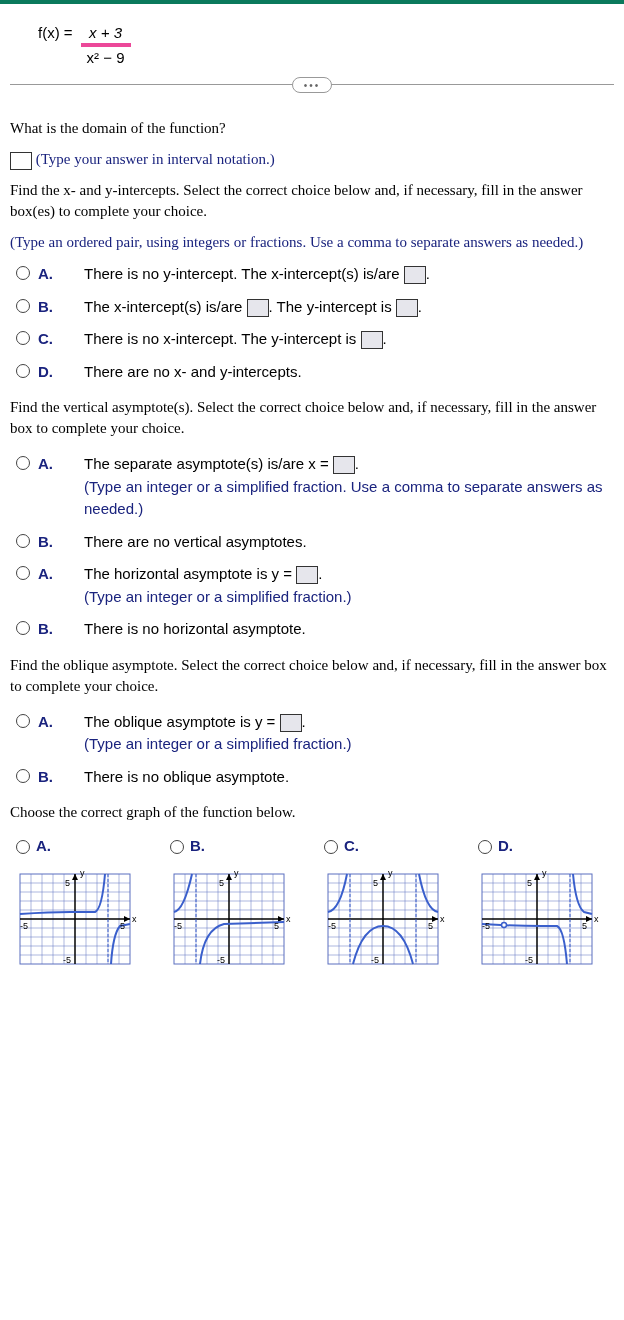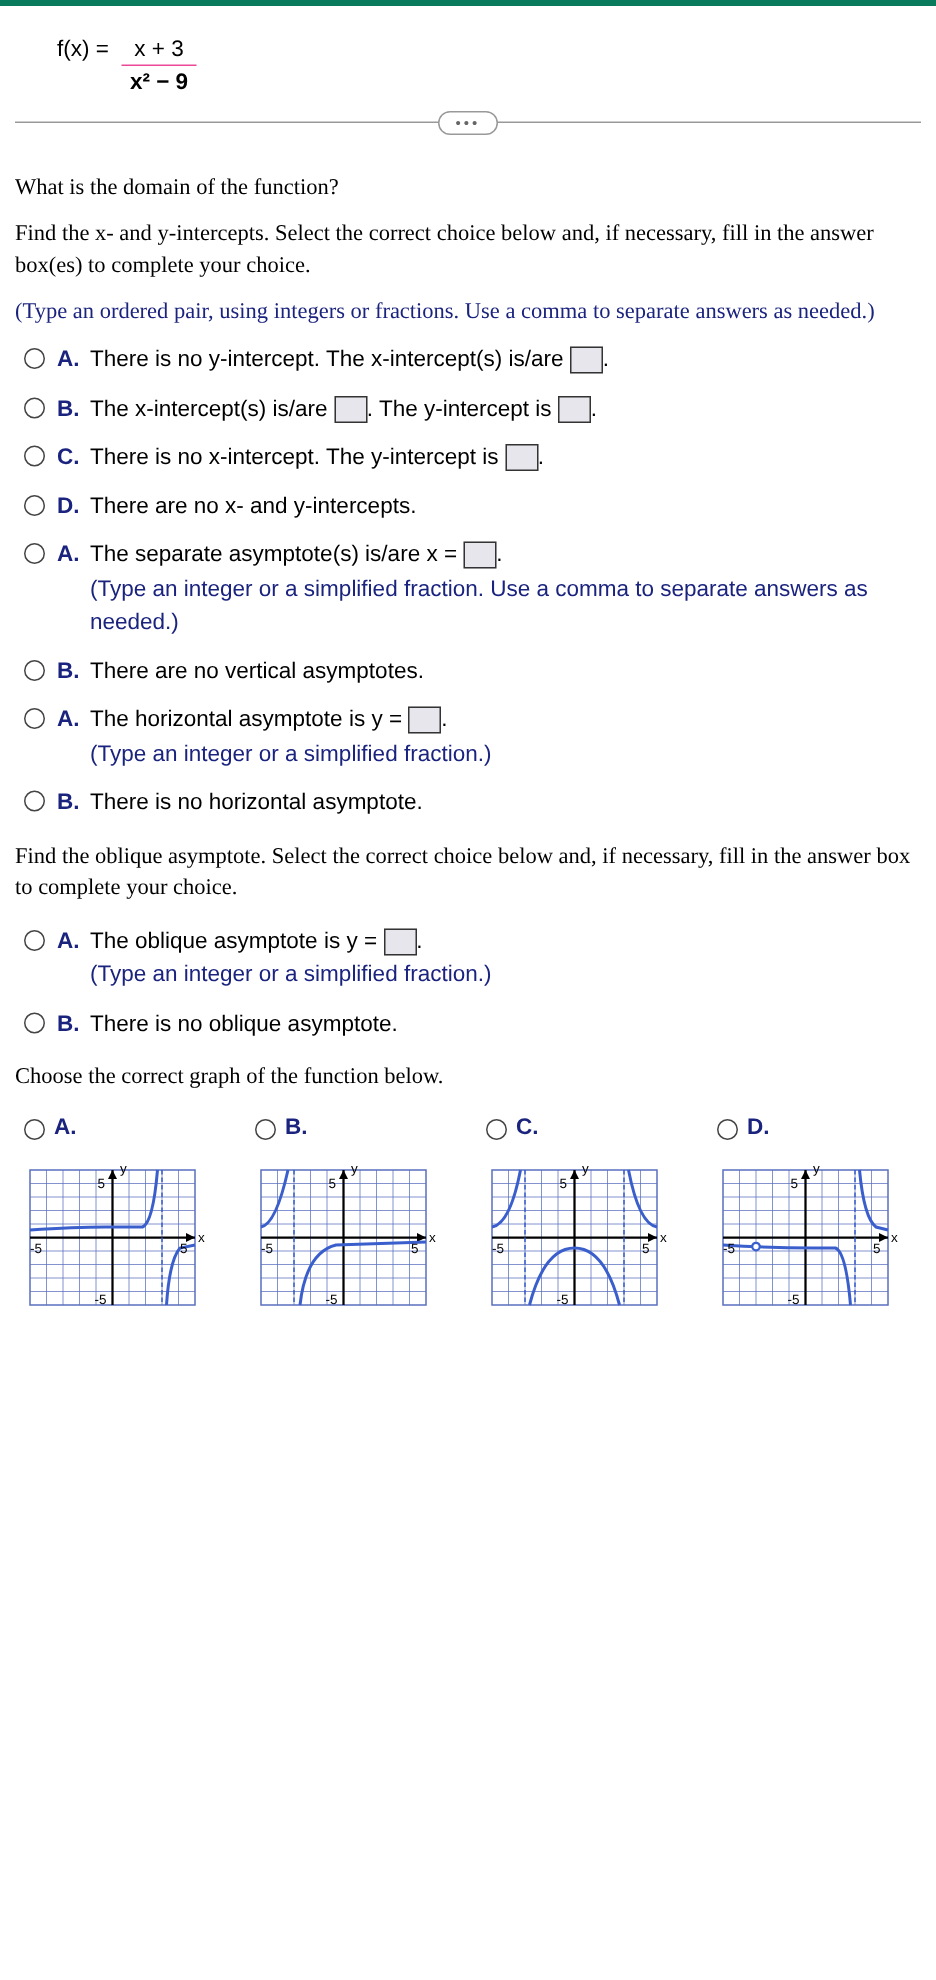--- a/index.html
+++ b/index.html
@@ -3,33 +3,33 @@
 <meta charset="utf-8">
 <style>
 * { box-sizing: border-box; margin: 0; padding: 0; }
 body { font-family: Arial, Helvetica, sans-serif; font-size: 15px; color: #000; background: #fff; width: 624px; }
 .topbar { height: 4px; background: #0a7a5c; }
 .content { padding: 12px 10px 20px; }
 .problem-text { line-height: 1.4; margin-bottom: 14px; }
 .formula { margin: 8px 0 18px 28px; display: flex; align-items: flex-start; }
 .formula .fx { margin-right: 8px; }
 .frac { display: inline-block; text-align: center; vertical-align: middle; }
-.frac .num { display: block; border-bottom: 1px solid #ec4899; padding: 0 6px 2px; }
-.frac .den { display: block; padding: 2px 6px 0; font-weight: bold; }
+.frac .num { display: block; border-bottom: 4px solid #ec4899; padding: 0 6px 2px; font-style: italic; }
+.frac .den { display: block; padding: 2px 6px 0; }
 .hr-wrap { position: relative; height: 16px; border-top: 1px solid #999; margin: 6px 0 18px; }
 .pill { position: absolute; top: -8px; left: 50%; transform: translateX(-50%); background: #fff; border: 1px solid #999; border-radius: 10px; width: 40px; height: 16px; display: flex; align-items: center; justify-content: center; font-size: 10px; color: #666; letter-spacing: 2px; }
 .q-line { margin: 10px 0; line-height: 1.4; font-family: Liberation Serif, serif; }
 .input-box { display: inline-block; width: 22px; height: 18px; border: 1px solid #333; vertical-align: middle; background: #fff; }
 .input-box.gray { background: #e6e6ec; }
 .hint { color: #1a237e; }
 .choices { margin: 8px 0; }
 .choice-row { display: flex; align-items: flex-start; margin: 10px 0; line-height: 1.5; }
 .radio { width: 14px; height: 14px; border: 1px solid #444; border-radius: 50%; margin: 3px 8px 0 6px; flex-shrink: 0; }
 .choice-label { font-weight: bold; color: #1a237e; width: 22px; flex-shrink: 0; }
-.choice-text { flex: 1; }
+.choice-text { flex: 1; margin-left: 24px; }
 .section { margin: 14px 0; }
 .graphs-row { display: flex; gap: 12px; margin: 10px 0 0 0; }
 .graph-col { flex: 1; }
 .graph-head { display: flex; align-items: center; margin-bottom: 10px; }
 .graph-head .radio { margin-right: 6px; }
 svg.axes { display: block; }
 </style>
 </head>
 <body>
 
@@ -43,20 +43,24 @@
     <span class="num">x + 3</span>
     <span class="den">x² − 9</span>
   </span>
 </div>
 
 <div class="hr-wrap">
   <div class="pill">•••</div>
 </div>
 
 <div class="q-line">What is the domain of the function?</div>
+<div class="q-line">
+  <span class="input-box"></span>
+  <span class="hint">(Type your answer in interval notation.)</span>
+</div>
 
 <div class="q-line">Find the x- and y-intercepts. Select the correct choice below and, if necessary, fill in the answer box(es) to complete your choice.</div>
 <div class="q-line hint">(Type an ordered pair, using integers or fractions. Use a comma to separate answers as needed.)</div>
 
 <div class="choices">
   <div class="choice-row">
     <span class="radio"></span>
     <span class="choice-label">A.</span>
     <span class="choice-text">
       <span>There is no y-intercept. The x-intercept(s) is/are </span><span class="input-box gray"></span><span>.</span>
@@ -76,20 +80,21 @@
       <span>There is no x-intercept. The y-intercept is </span><span class="input-box gray"></span><span>.</span>
     </span>
   </div>
   <div class="choice-row">
     <span class="radio"></span>
     <span class="choice-label">D.</span>
     <span class="choice-text">There are no x- and y-intercepts.</span>
   </div>
 </div>
 
+<div class="q-line section">Find the vertical asymptote(s). Select the correct choice below and, if necessary, fill in the answer box to complete your choice.</div>
 <div class="choices">
   <div class="choice-row">
     <span class="radio"></span>
     <span class="choice-label">A.</span>
     <span class="choice-text">
       <span>The separate asymptote(s) is/are x = </span><span class="input-box gray"></span><span>.</span><br>
       <span class="hint">(Type an integer or a simplified fraction. Use a comma to separate answers as needed.)</span>
     </span>
   </div>
   <div class="choice-row">

